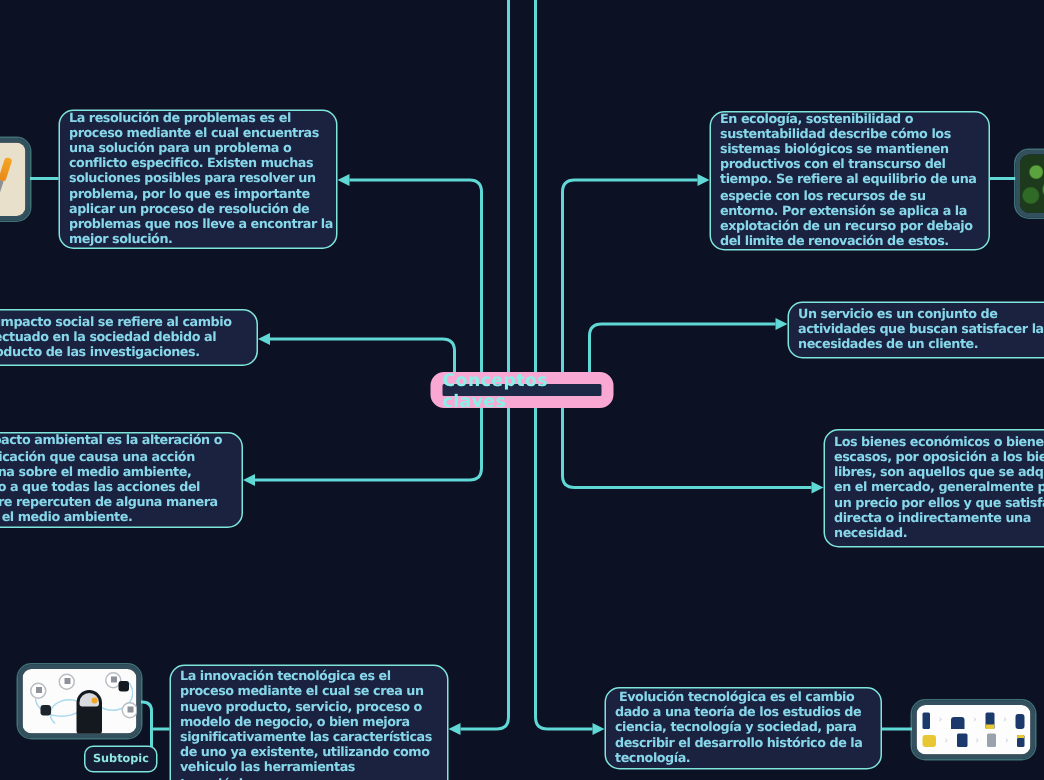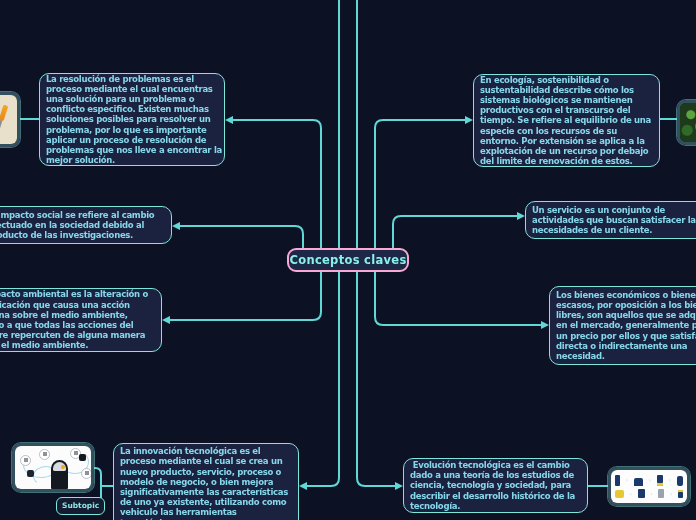--- a/index.html
+++ b/index.html
@@ -12,21 +12,21 @@
   .mbox{
     position:absolute;z-index:2;box-sizing:border-box;
     background:#1b2240;border:1.5px solid #7ee6db;border-radius:10px;
     display:flex;align-items:center;
     color:#87d7ea;font-weight:bold;font-size:8.5px;letter-spacing:-0.3px;
     line-height:10.2px;padding:18px 6px;
   }
   .mbox .txt{white-space:pre;}
   .center-node{
     position:absolute;z-index:3;box-sizing:border-box;
-    background:#1d2746;border:2px solid #f9a8d4;border-radius:9px;
+    background:#1d2746;border:8px solid #f9a8d4;border-radius:9px;
     display:flex;align-items:center;justify-content:center;
     color:#8af0e8;font-weight:bold;font-size:11.5px;letter-spacing:0.3px;
   }
   .imgframe{
     position:absolute;z-index:2;box-sizing:border-box;overflow:hidden;
     border:3px solid #33505e;border-radius:9px;
     box-shadow:0 0 0 1px rgba(126,230,219,.45);
   }
   .subtopic{
     position:absolute;z-index:2;box-sizing:border-box;

